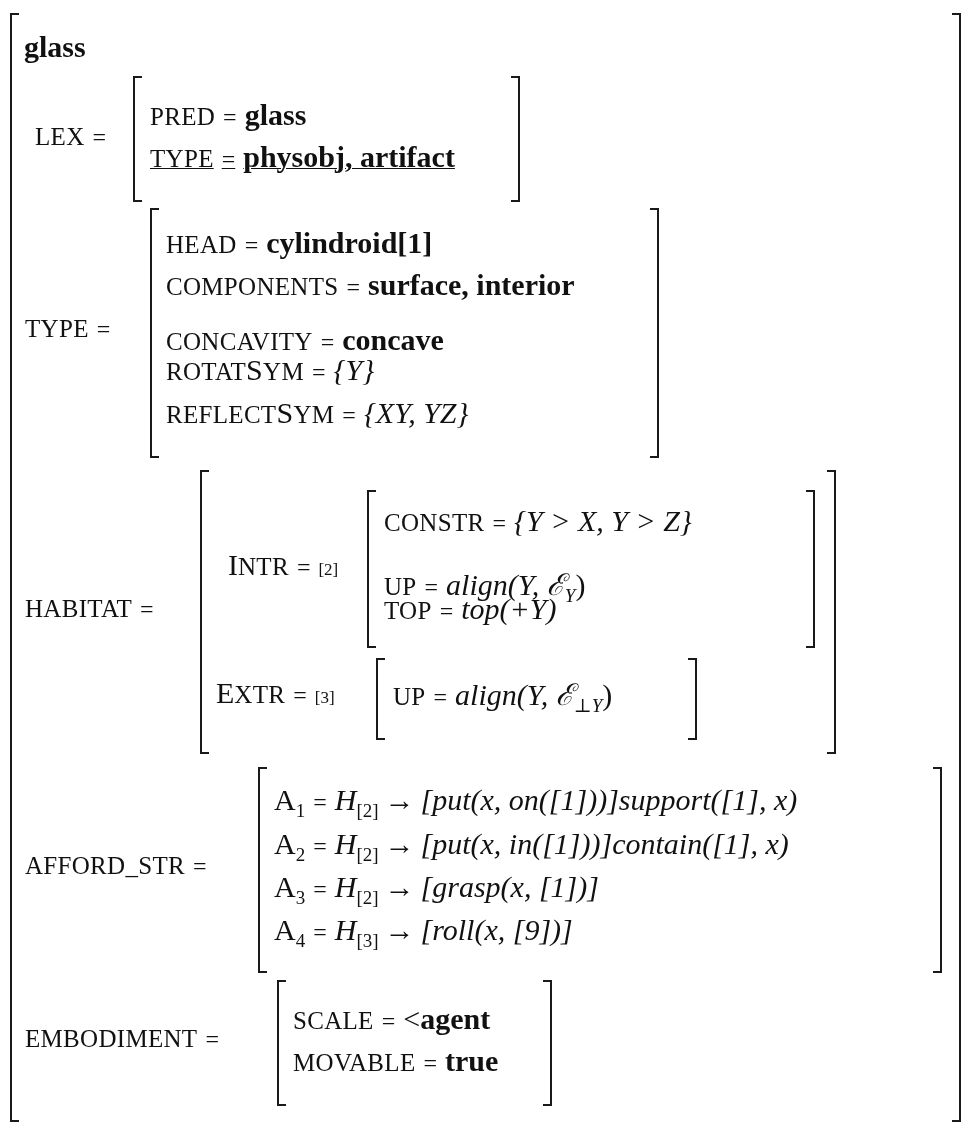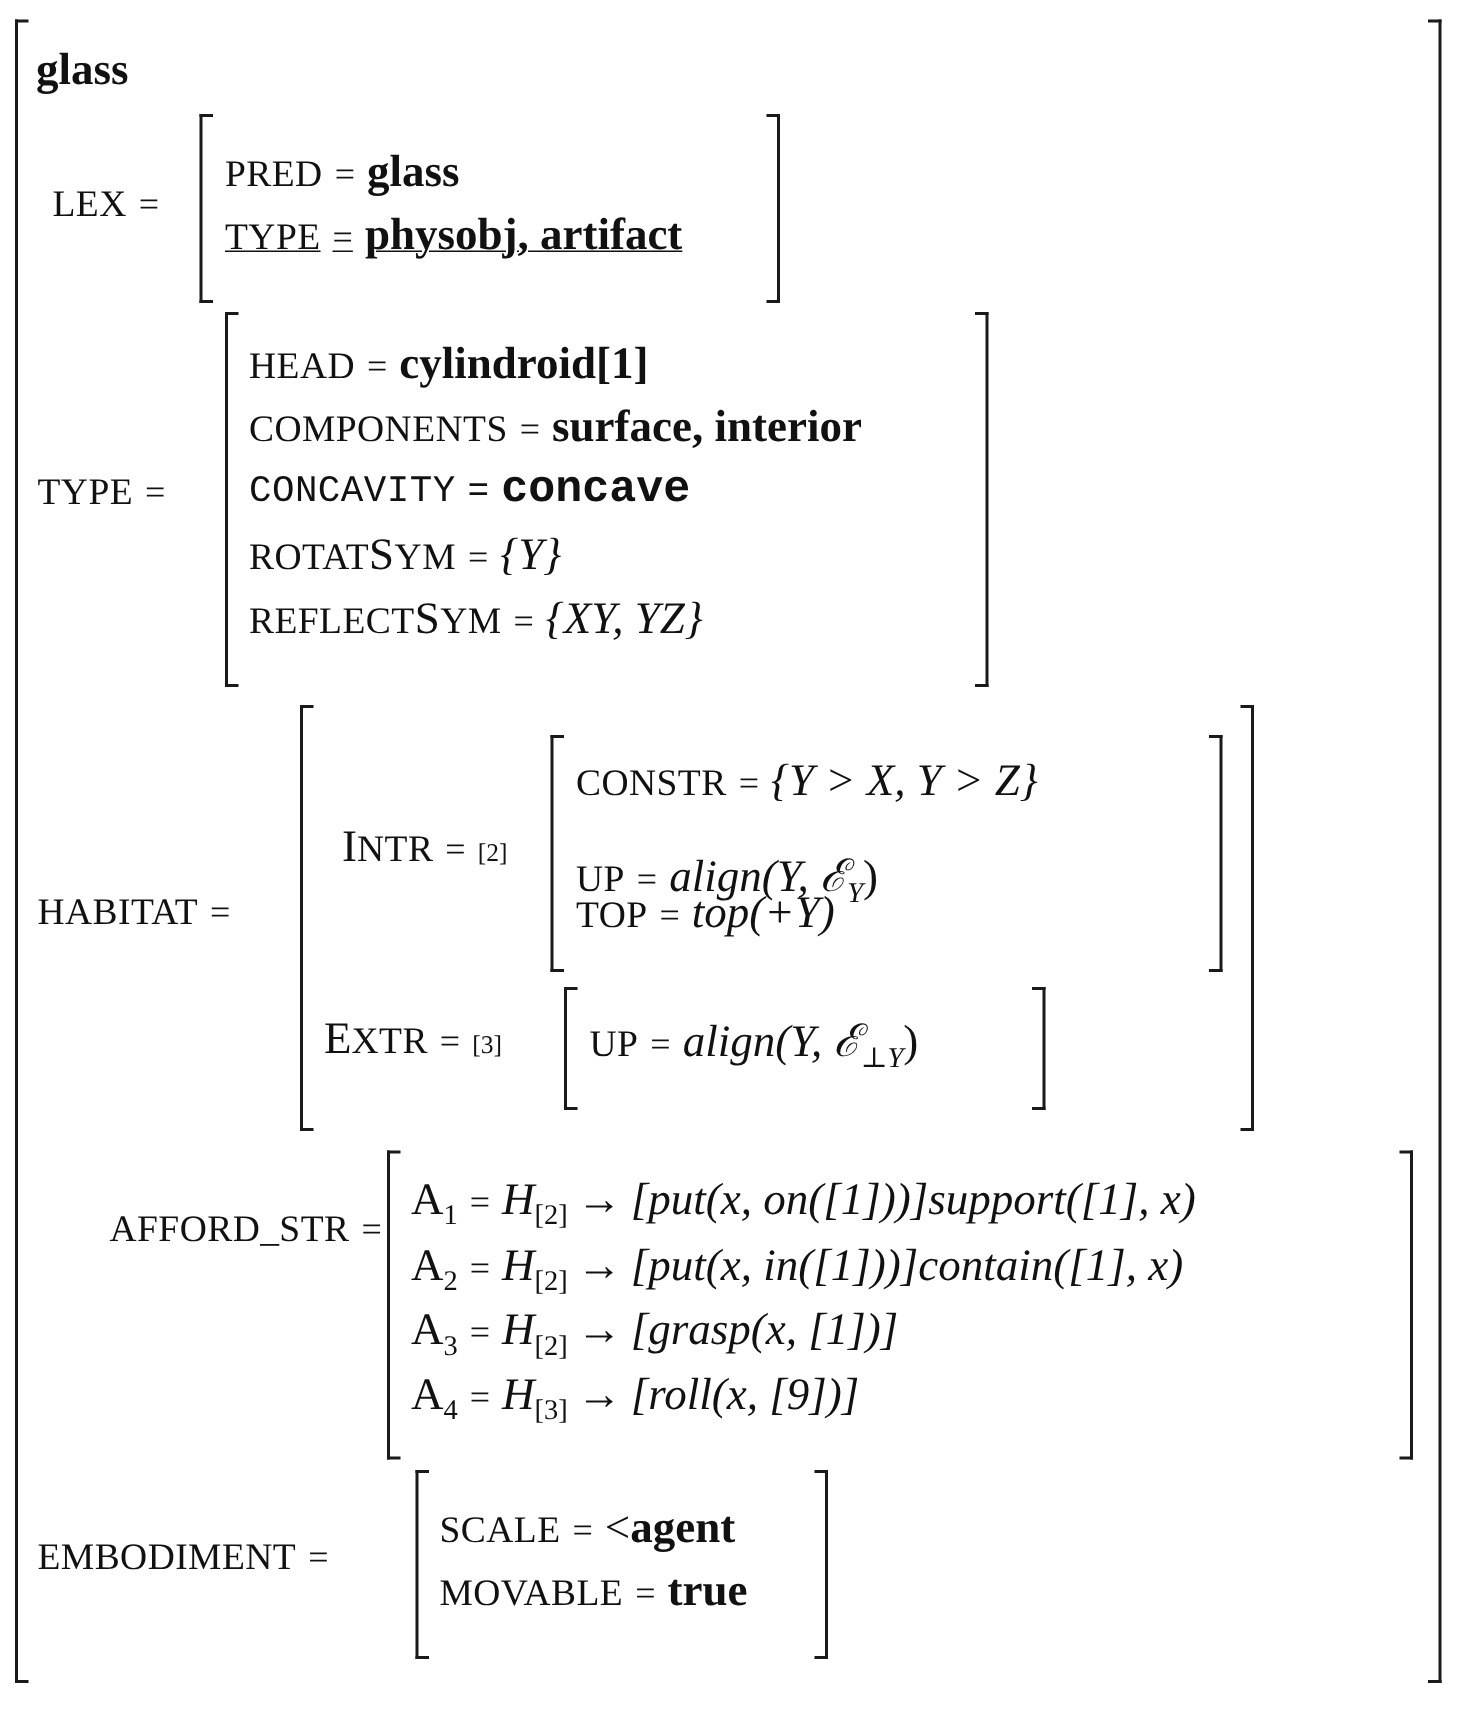--- a/index.html
+++ b/index.html
@@ -45,21 +45,21 @@
     <span>TYPE</span><span class="eq">=</span>
   </div>
   <div class="brk l" style="left:150px; top:208px; height:246px;"></div>
   <div class="brk r" style="left:650px; top:208px; height:246px;"></div>
   <div class="line" style="left:166px; top:228px;">
     <span class="feat">HEAD</span><span class="eq">=</span><span class="val">cylindroid[1]</span>
   </div>
   <div class="line" style="left:166px; top:270px;">
     <span class="feat">COMPONENTS</span><span class="eq">=</span><span class="val">surface, interior</span>
   </div>
-  <div class="line" style="left:166px; top:312px;font-family:Liberation Mono, monospace;">
+  <div class="line" style="left:166px; top:325px;">
     <span class="feat">CONCAVITY</span><span class="eq">=</span><span class="val">concave</span>
   </div>
   <div class="line" style="left:166px; top:355px;">
     <span class="feat">ROTAT</span><span class="feat" style="font-size:30px; font-variant:normal;">S</span><span class="feat">YM</span><span class="eq">=</span><span class="math">{Y}</span>
   </div>
   <div class="line" style="left:166px; top:398px;">
     <span class="feat">REFLECT</span><span class="feat" style="font-size:30px; font-variant:normal;">S</span><span class="feat">YM</span><span class="eq">=</span><span class="math">{XY, YZ}</span>
   </div>
 
   <div class="line feat" style="left:25px; top:596px;">
@@ -85,21 +85,21 @@
 
   <div class="line" style="left:216px; top:678px;">
     <span style="font-size:30px;">E</span><span class="feat">XTR</span><span class="eq">=</span><span class="tag">[3]</span>
   </div>
   <div class="brk l" style="left:376px; top:658px; height:78px;"></div>
   <div class="brk r" style="left:688px; top:658px; height:78px;"></div>
   <div class="line" style="left:393px; top:680px;">
     <span class="feat">UP</span><span class="eq">=</span><span class="math">align(Y, </span><span class="math">ℰ</span><span class="subi">⊥Y</span><span class="math rm">)</span>
   </div>
 
-  <div class="line feat" style="left:25px; top:807px;margin-left:48px;">
+  <div class="line feat" style="left:25px; top:853px;">
     <span>AFFORD_STR</span><span class="eq">=</span>
   </div>
   <div class="brk l" style="left:258px; top:767px; height:202px;"></div>
   <div class="brk r" style="left:933px; top:767px; height:202px;"></div>
 
   <div class="line" style="left:274px; top:785px;">
     <span style="font-size:30px;">A</span><span class="sub">1</span><span class="eq">=</span><span class="math">H</span><span class="sub">[2]</span><span class="math rm" style="margin:0 6px;">→</span><span class="math">[put(x, on([1]))]support([1], x)</span>
   </div>
   <div class="line" style="left:274px; top:829px;">
     <span style="font-size:30px;">A</span><span class="sub">2</span><span class="eq">=</span><span class="math">H</span><span class="sub">[2]</span><span class="math rm" style="margin:0 6px;">→</span><span class="math">[put(x, in([1]))]contain([1], x)</span>

